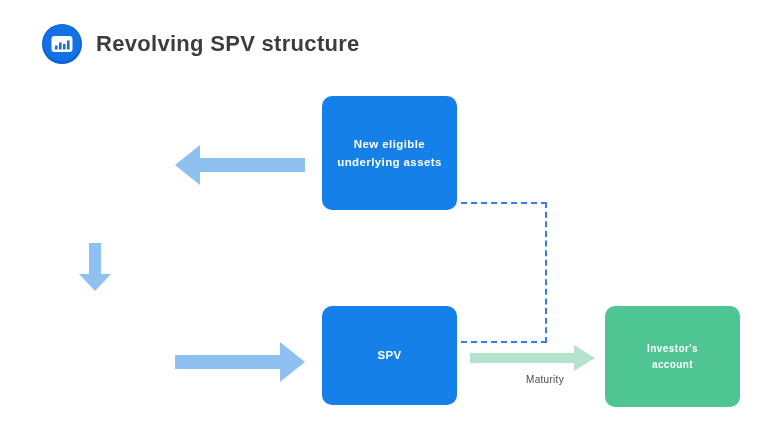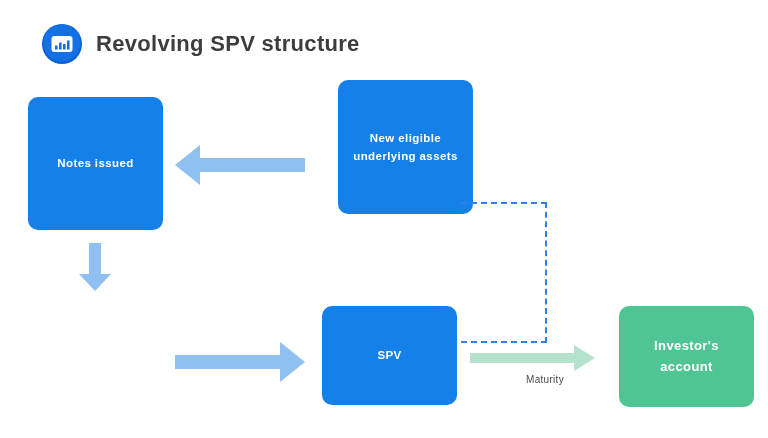--- a/index.html
+++ b/index.html
@@ -23,24 +23,24 @@
 
   
   .node {
     position:absolute; border-radius:10px;
     display:flex; align-items:center; justify-content:center;
     text-align:center; color:#ffffff;
     font-size:11.5px; font-weight:700; letter-spacing:.4px; line-height:1.6;
     white-space:pre-line;
   }
   .node.blue  { background:var(--box-blue,#1580e8); }
-  .node.green { background:var(--box-green,#4fc593); font-size:13px;margin-left:14px; }
+  .node.green { background:var(--box-green,#4fc593); font-size:10px; }
 
   #node-notes     { left:28px;  top:97px;  width:135px; height:133px; }
-  #node-assets    { left:322px; top:80px;  width:135px; height:134px;margin-left:16px; }
+  #node-assets    { left:322px; top:96px;  width:135px; height:114px; }
   #node-principal { left:28px;  top:308px; width:135px; height:97px; }
   #node-spv       { left:322px; top:306px; width:135px; height:99px; }
   #node-investor  { left:605px; top:306px; width:135px; height:101px; }
 
   
   .arrow { position:absolute; }
   .arrow .shaft { position:absolute; background:var(--arrow-blue,#8fc0f2); }
   .arrow .head  { position:absolute; width:0; height:0; }
 
   
@@ -103,23 +103,20 @@
       <circle cx="20" cy="19" r="18.5" fill="#1471e4"></circle>
       <rect x="9.5" y="12" width="21" height="16" rx="3" fill="#ffffff"></rect>
       <rect x="13" y="21.5" width="2.6" height="4" fill="#1471e4"></rect>
       <rect x="17" y="18.5" width="2.6" height="7" fill="#1471e4"></rect>
       <rect x="21" y="20" width="2.6" height="5.5" fill="#1471e4"></rect>
       <rect x="25" y="16.5" width="2.6" height="9" fill="#1471e4"></rect>
     </svg>
     <div class="page-title">Revolving SPV structure</div>
   </div>
 
-  <div class="node blue" id="node-notes">
-    <span>Notes issued</span>
-  </div>
 
   <div class="node blue" id="node-assets">
     <span>New eligible
 underlying assets</span>
   </div>
 
 
   <div class="node blue" id="node-spv">
     <span>SPV</span>
   </div>

